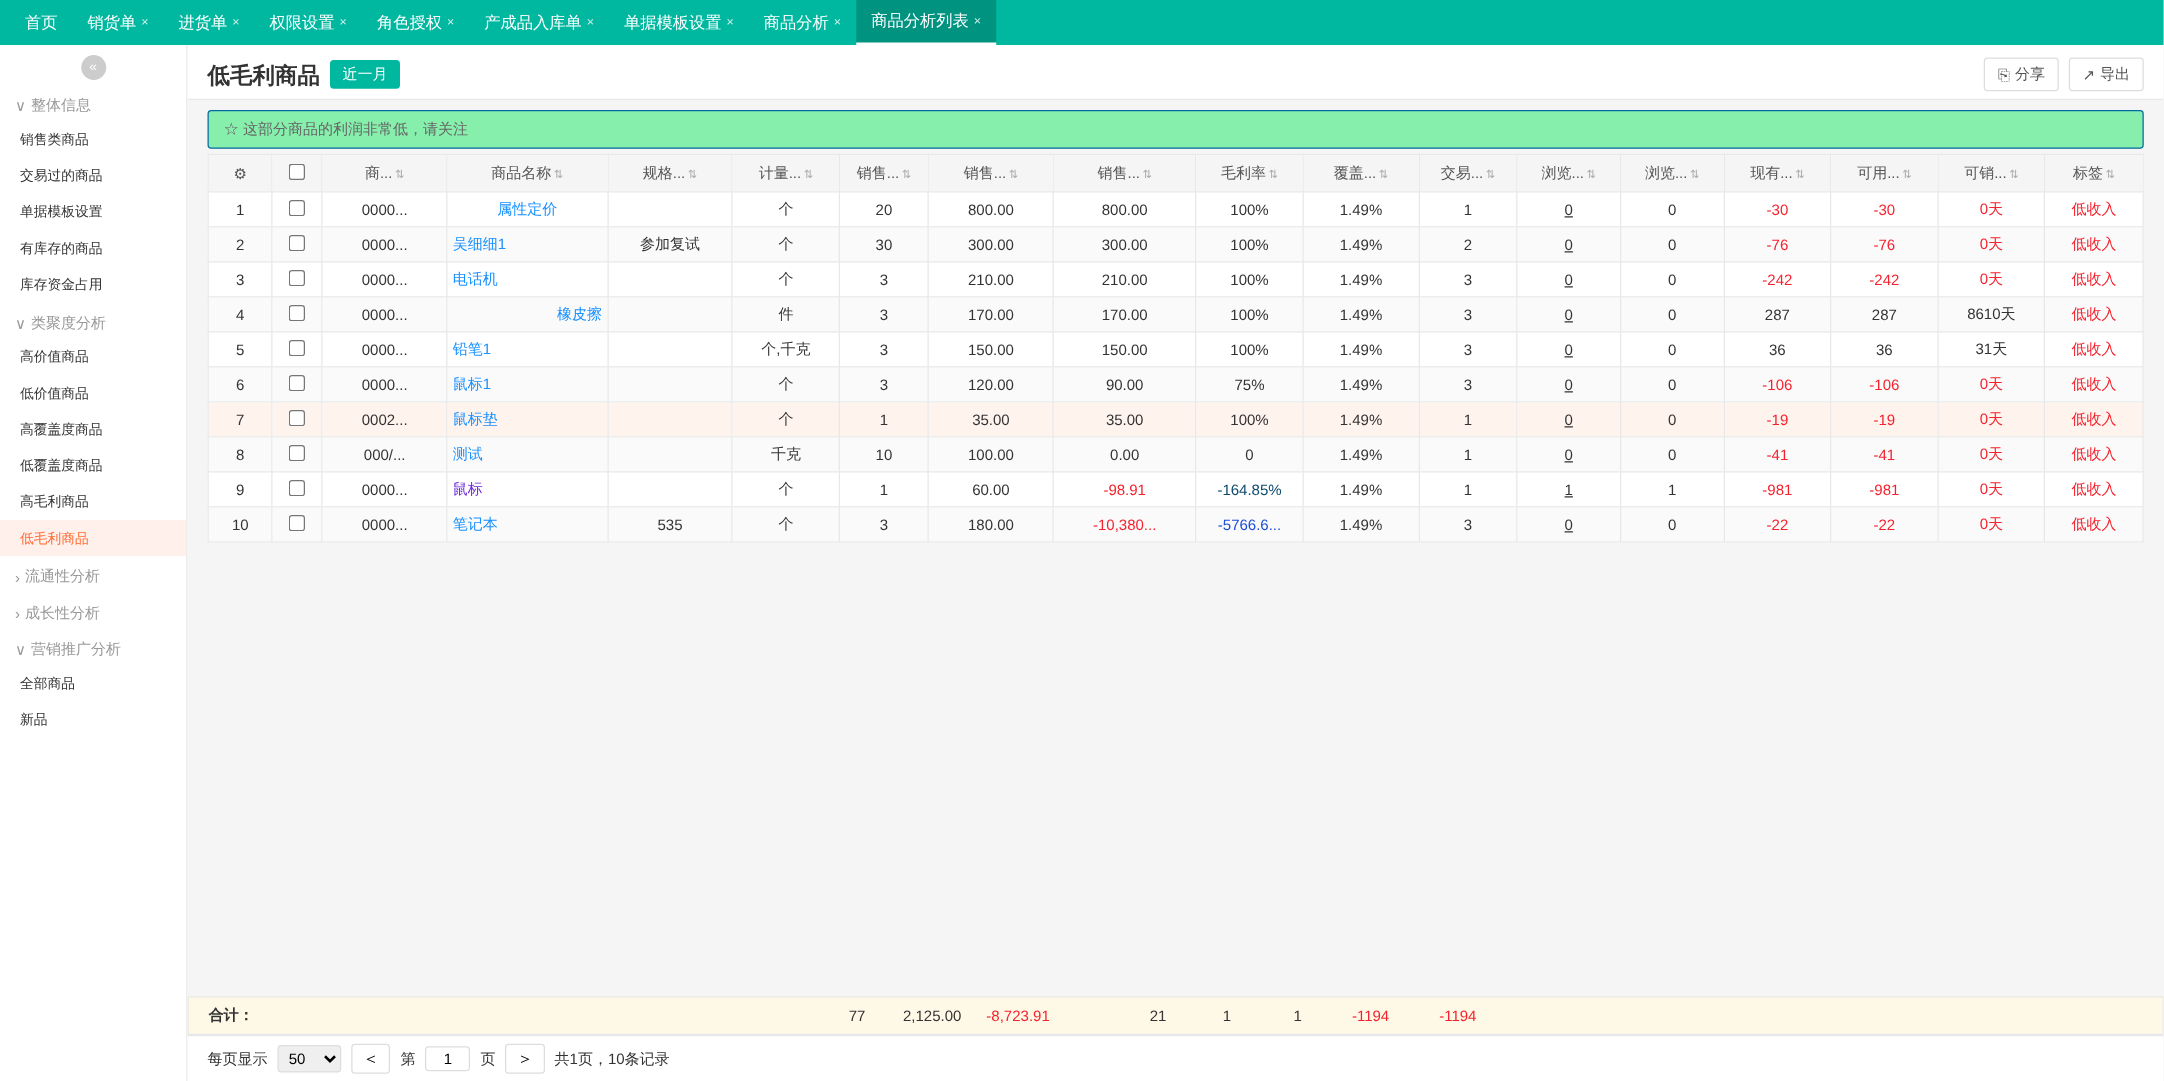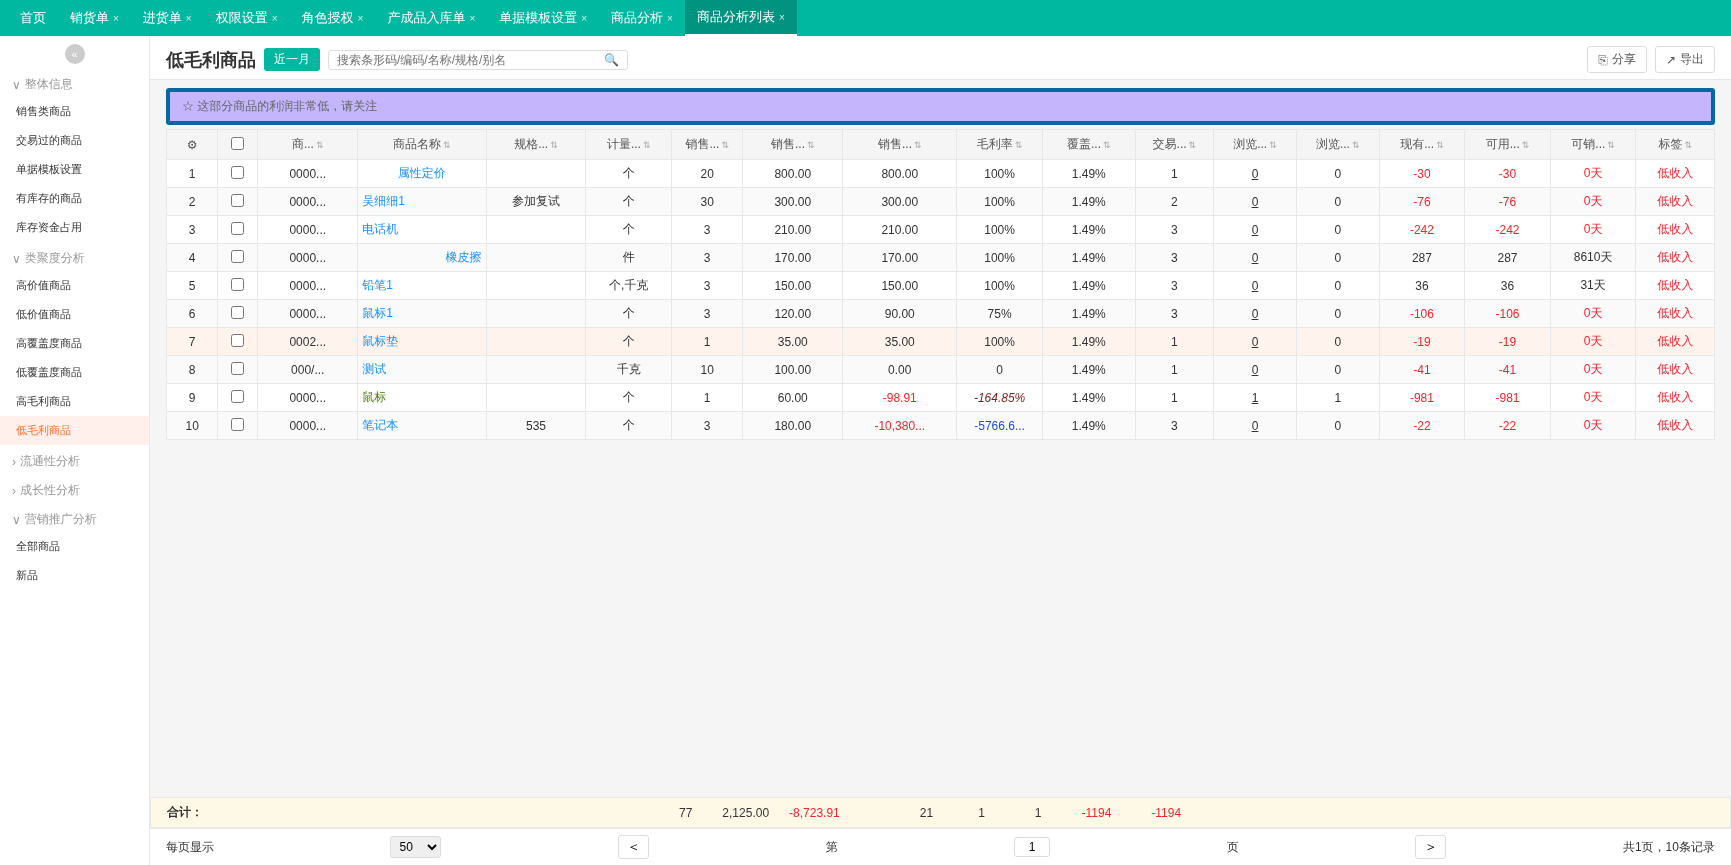--- a/index.html
+++ b/index.html
@@ -120,22 +120,22 @@
       border: 1px solid #ddd;
       border-radius: 3px;
       background: #fff;
       cursor: pointer;
       font-size: 12px;
       color: #555;
     }
 
     
     .notice-bar {
-      background: #c4b5fd;
-      border: 4px solid #0369a1;
+      background: #86efac;
+      border: 1px solid #0369a1;
       margin: 8px 16px 4px;
       padding: 6px 12px;
       border-radius: 3px;
       color: #666;
       font-size: 12px;
       display: flex;
       align-items: center;
       gap: 6px;
     }
 
@@ -209,21 +209,21 @@
       align-items: center;
       font-size: 12px;
       gap: 0;
     }
     .footer-label { font-weight: bold; margin-right: 16px; }
 
     
     .pagination-bar {
       display: flex;
       align-items: center;
-      justify-content: space-between;
+      justify-content: flex-start;
       padding: 6px 16px;
       background: #fff;
       border-top: 1px solid #e8e8e8;
       font-size: 12px;
       gap: 8px;
     }
     .pagination-bar select {
       border: 1px solid #ddd;
       border-radius: 3px;
       padding: 2px 4px;
@@ -329,24 +329,20 @@
         <div class="sidebar-item">全部商品</div>
         <div class="sidebar-item">新品</div>
       </div>
     </aside>
 
   <div class="content">
 
     <div class="page-header">
       <span class="page-title">低毛利商品</span>
       <button class="date-filter-btn">近一月</button>
-      <div class="search-box">
-        <input type="text" placeholder="搜索条形码/编码/名称/规格/别名" style="">
-        <span>🔍</span>
-      </div>
       <div class="header-actions">
         <button class="header-btn">
           <span>⎘</span>
           <span>分享</span>
         </button>
         <button class="header-btn">
           <span>↗</span>
           <span>导出</span>
         </button>
       </div>
@@ -618,27 +614,27 @@
     <td class="col-browse2">0</td>
     <td class="col-current" style="color:#f5222d;">-41</td>
     <td class="col-avail" style="color:#f5222d;">-41</td>
     <td class="col-salable" style="color:#f5222d;">0天</td>
     <td class="col-tag" style="color:#f5222d;">低收入</td>
   </tr>
             <tr>
     <td class="col-seq">9</td>
     <td class="col-check"><input type="checkbox" style=""></td>
     <td class="col-code">0000...</td>
-    <td class="col-name" style="text-align:left; color:#4d7c0f; cursor:pointer;">鼠标</td>
+    <td class="col-name" style="text-align:left; color:#6d28d9; cursor:pointer;">鼠标</td>
     <td class="col-spec"></td>
     <td class="col-unit">个</td>
     <td class="col-sale-qty">1</td>
     <td class="col-sale-price">60.00</td>
     <td class="col-sale-amount" style="color:#f5222d;">-98.91</td>
-    <td class="col-gross" style="color:#7f1d1d;font-style:italic;">-164.85%</td>
+    <td class="col-gross" style="color:#0c4a6e;">-164.85%</td>
     <td class="col-margin">1.49%</td>
     <td class="col-tx">1</td>
     <td class="col-browse1" style="text-decoration:underline;cursor:pointer;">1</td>
     <td class="col-browse2">1</td>
     <td class="col-current" style="color:#f5222d;">-981</td>
     <td class="col-avail" style="color:#f5222d;">-981</td>
     <td class="col-salable" style="color:#f5222d;">0天</td>
     <td class="col-tag" style="color:#f5222d;">低收入</td>
   </tr>
             <tr class="row-even">

